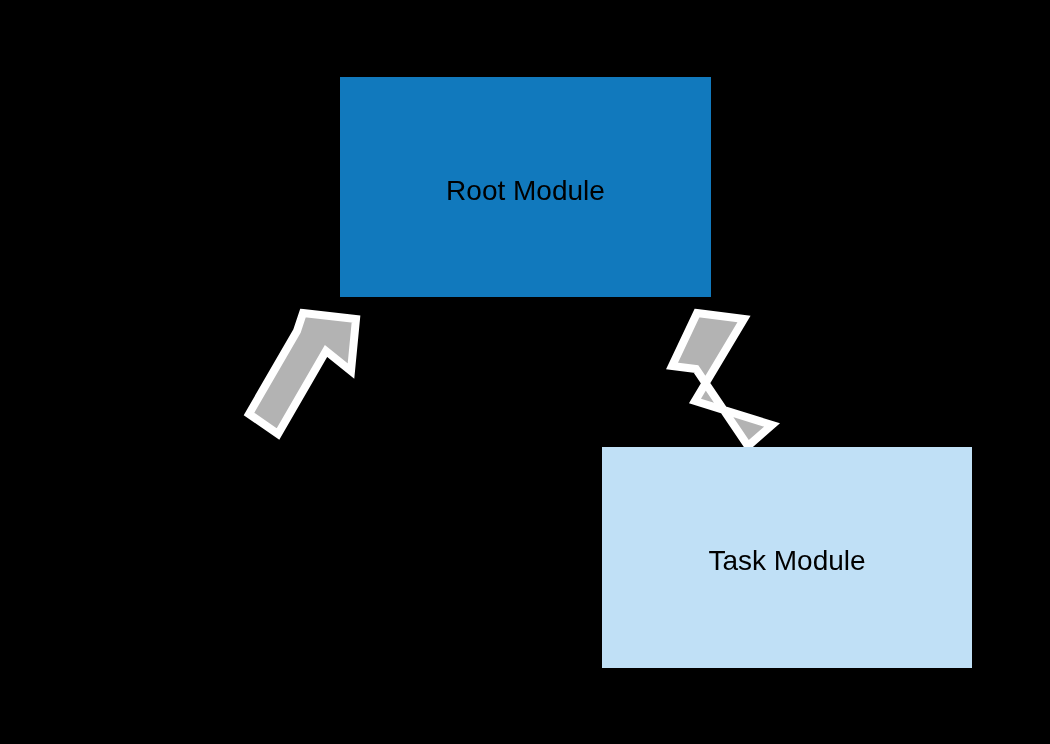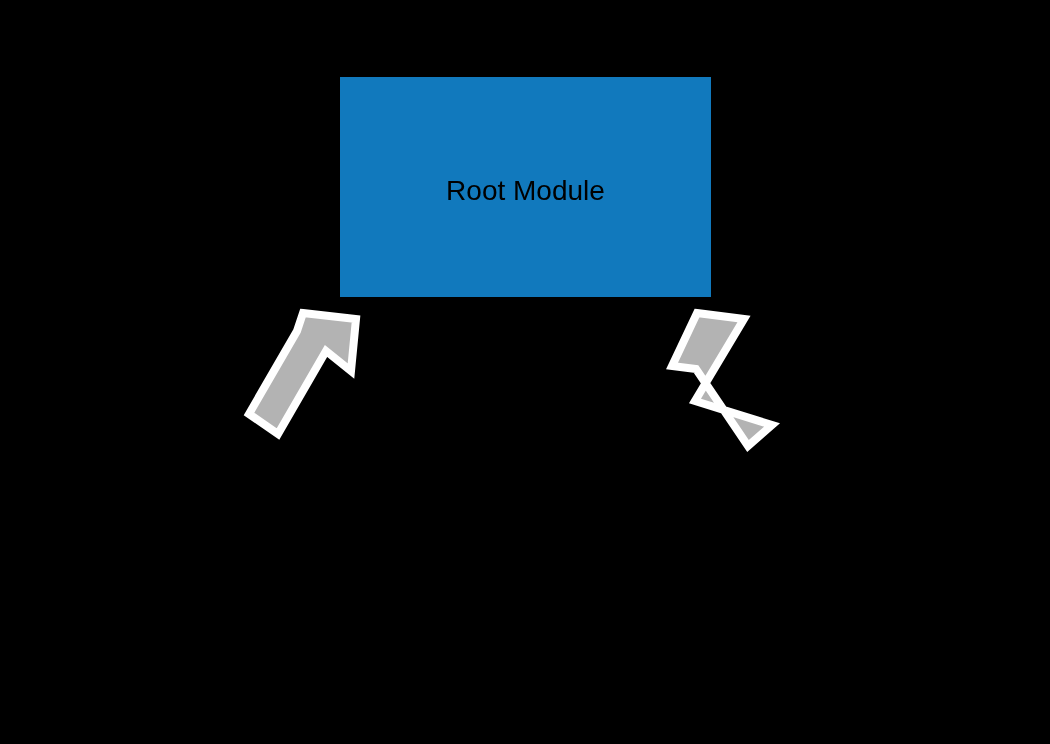--- a/index.html
+++ b/index.html
@@ -77,14 +77,17 @@
     <polygon points="303,313 356,319 351,371 326,351 278,434 249,414 297,331" fill="#b3b3b3" stroke="#ffffff" stroke-width="8" stroke-linejoin="miter"></polygon>
 
     <polygon points="697,313 744,319 695,401 772,425 748,446 696,369 672,366" fill="#b3b3b3" stroke="#ffffff" stroke-width="8" stroke-linejoin="miter"></polygon>
   </svg>
 
   <div class="node" id="node-root">
     <span class="node-label">Root Module</span>
   </div>
 
 
+  <div class="node" id="node-task">
+    <span class="node-label">Task Module</span>
+  </div>
 
 </div>
 
 </body></html>

